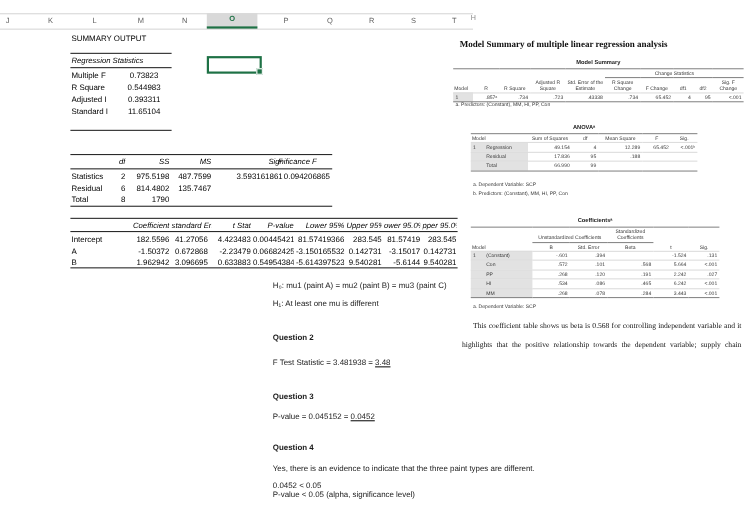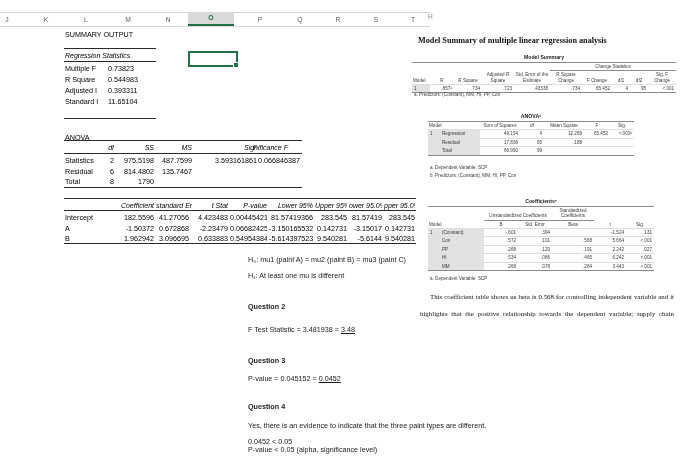--- a/index.html
+++ b/index.html
@@ -14,21 +14,21 @@
                font-weight:bold;border-bottom:2px solid #1e7145}
   .selcell{position:absolute;left:188px;top:51px;width:46px;height:12px;
            border:2px solid #1e7145;background:transparent}
   .fillh{position:absolute;right:-3px;bottom:-3px;width:4px;height:4px;background:#1e7145;border:1px solid #fff}
   
   .srow{position:absolute;left:0;width:430px;height:11px;line-height:11px;font-size:7.2px;white-space:nowrap}
   .srow span{position:absolute;top:0;height:11px;overflow:hidden;white-space:nowrap}
   .it{font-style:italic;font-size:7px}
   .bold{font-weight:bold}
   .cl{left:65px;width:42px;text-align:left}
-  .rv{left:108px;width:46px;text-align:left}
+  .rv{left:108px;width:46px;text-align:center}
   .ac1{left:90px;width:24px;text-align:right}.ac2{left:116px;width:38px;text-align:right}
   .ac3{left:156px;width:36px;text-align:right}.ac4{left:210px;width:47px;text-align:right}
   .ac5{left:243px;width:57px;text-align:right}.ac5h{left:244px;width:57px;text-align:left}
   .cc1{left:107px;width:47px;text-align:right}.cc2{left:156px;width:36px;text-align:center}
   .cc2h{left:156px;width:36px;text-align:left}
   .cc3{left:194px;width:34px;text-align:right}.cc4{left:230px;width:37px;text-align:right}
   .cc5{left:269px;width:44px;text-align:right}.cc6{left:315px;width:32px;text-align:right}
   .cc7{left:349px;width:33px;text-align:right}.cc8{left:384px;width:31px;text-align:right}
   
   .ans{position:absolute;left:248px;height:11px;line-height:11px;font-size:7.2px;white-space:nowrap;color:#1a1a1a}
@@ -97,39 +97,36 @@
   <div class="srow" style="top:85px">
       <span class="cl">Adjusted I</span>
       <span class="rv">0.393311</span>
     </div>
   <div class="srow" style="top:96px">
       <span class="cl">Standard I</span>
       <span class="rv">11.65104</span>
     </div>
   <div class="ln" style="left:64px;top:118px;width:92px"></div>
 
-  <div class="srow" style="top:132px">
-      <span class="cl">ANOVA</span>
-    </div>
   <div class="ln" style="left:64px;top:140px;width:238px"></div>
   <div class="srow" style="top:142px">
     <span class="ac1 it">df</span>
     <span class="ac2 it">SS</span>
     <span class="ac3 it">MS</span>
     <span class="ac4 it">F</span>
     <span class="ac5h it">Significance F</span>
   </div>
   <div class="ln" style="left:64px;top:153px;width:238px"></div>
   <div class="srow" style="top:155px">
     <span class="cl">Statistics</span>
     <span class="ac1">2</span>
     <span class="ac2">975.5198</span>
     <span class="ac3">487.7599</span>
     <span class="ac4">3.593161861</span>
-    <span class="ac5">0.066846387</span>
+    <span class="ac5">0.094206865</span>
   </div>
   <div class="srow" style="top:166px">
     <span class="cl">Residual</span>
     <span class="ac1">6</span>
     <span class="ac2">814.4802</span>
     <span class="ac3">135.7467</span>
   </div>
   <div class="srow" style="top:176px">
     <span class="cl">Total</span>
     <span class="ac1">8</span>

